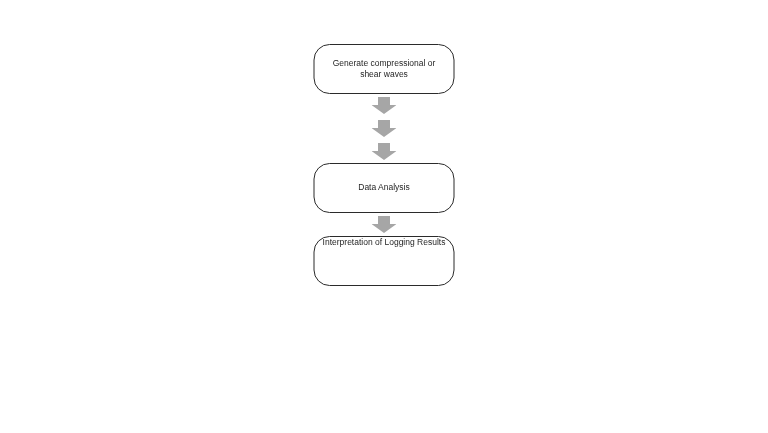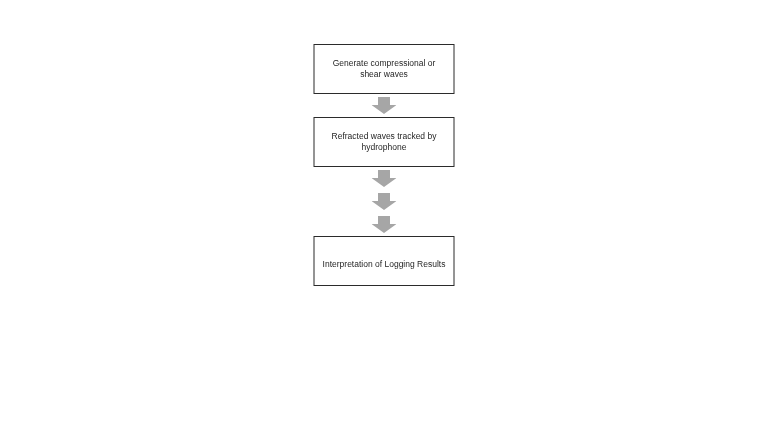--- a/index.html
+++ b/index.html
@@ -24,34 +24,34 @@
     display: flex;
     flex-direction: column;
     align-items: center;
   }
   .flow-box {
     box-sizing: border-box;
     width: 141px;
     height: 50px;
     background: var(--box-fill, #ffffff);
     border: 1.2px solid var(--box-border, #2b2b2b);
-    border-radius: 0;
+    border-radius: 16px;
     display: flex;
     flex-direction: column;
     justify-content: center;
     align-items: center;
     text-align: center;
     padding: 2px 6px;
     font-size: 8.5px;
     line-height: 1.35;
     color: var(--text, #262626);
   }
   .flow-box.top-aligned {
-    justify-content: center;
-    padding-top: 9px;
+    justify-content: flex-start;
+    padding-top: 0;
   }
   .flow-box .line {
     display: block;
     white-space: nowrap;
   }
   .down-arrow {
     width: 25px;
     height: 17px;
     margin: 3px 0;
     background: var(--arrow, #a6a6a6);
@@ -64,30 +64,29 @@
 <div class="page">
   <div class="flowchart">
 
     <div class="flow-box">
       <span class="line">Generate compressional or</span>
       <span class="line">shear waves</span>
     </div>
 
     <div class="down-arrow"></div>
 
-    <div class="flow-box">
-      <span class="line">Refracted waves tracked by</span>
-      <span class="line">hydrophone</span>
-    </div>
 
     <div class="down-arrow"></div>
 
 
     <div class="down-arrow"></div>
 
+    <div class="flow-box">
+      <span class="line">Data Analysis</span>
+    </div>
 
     <div class="down-arrow"></div>
 
     <div class="flow-box top-aligned">
       <span class="line">Interpretation of Logging Results</span>
     </div>
 
   </div>
 </div>
 

